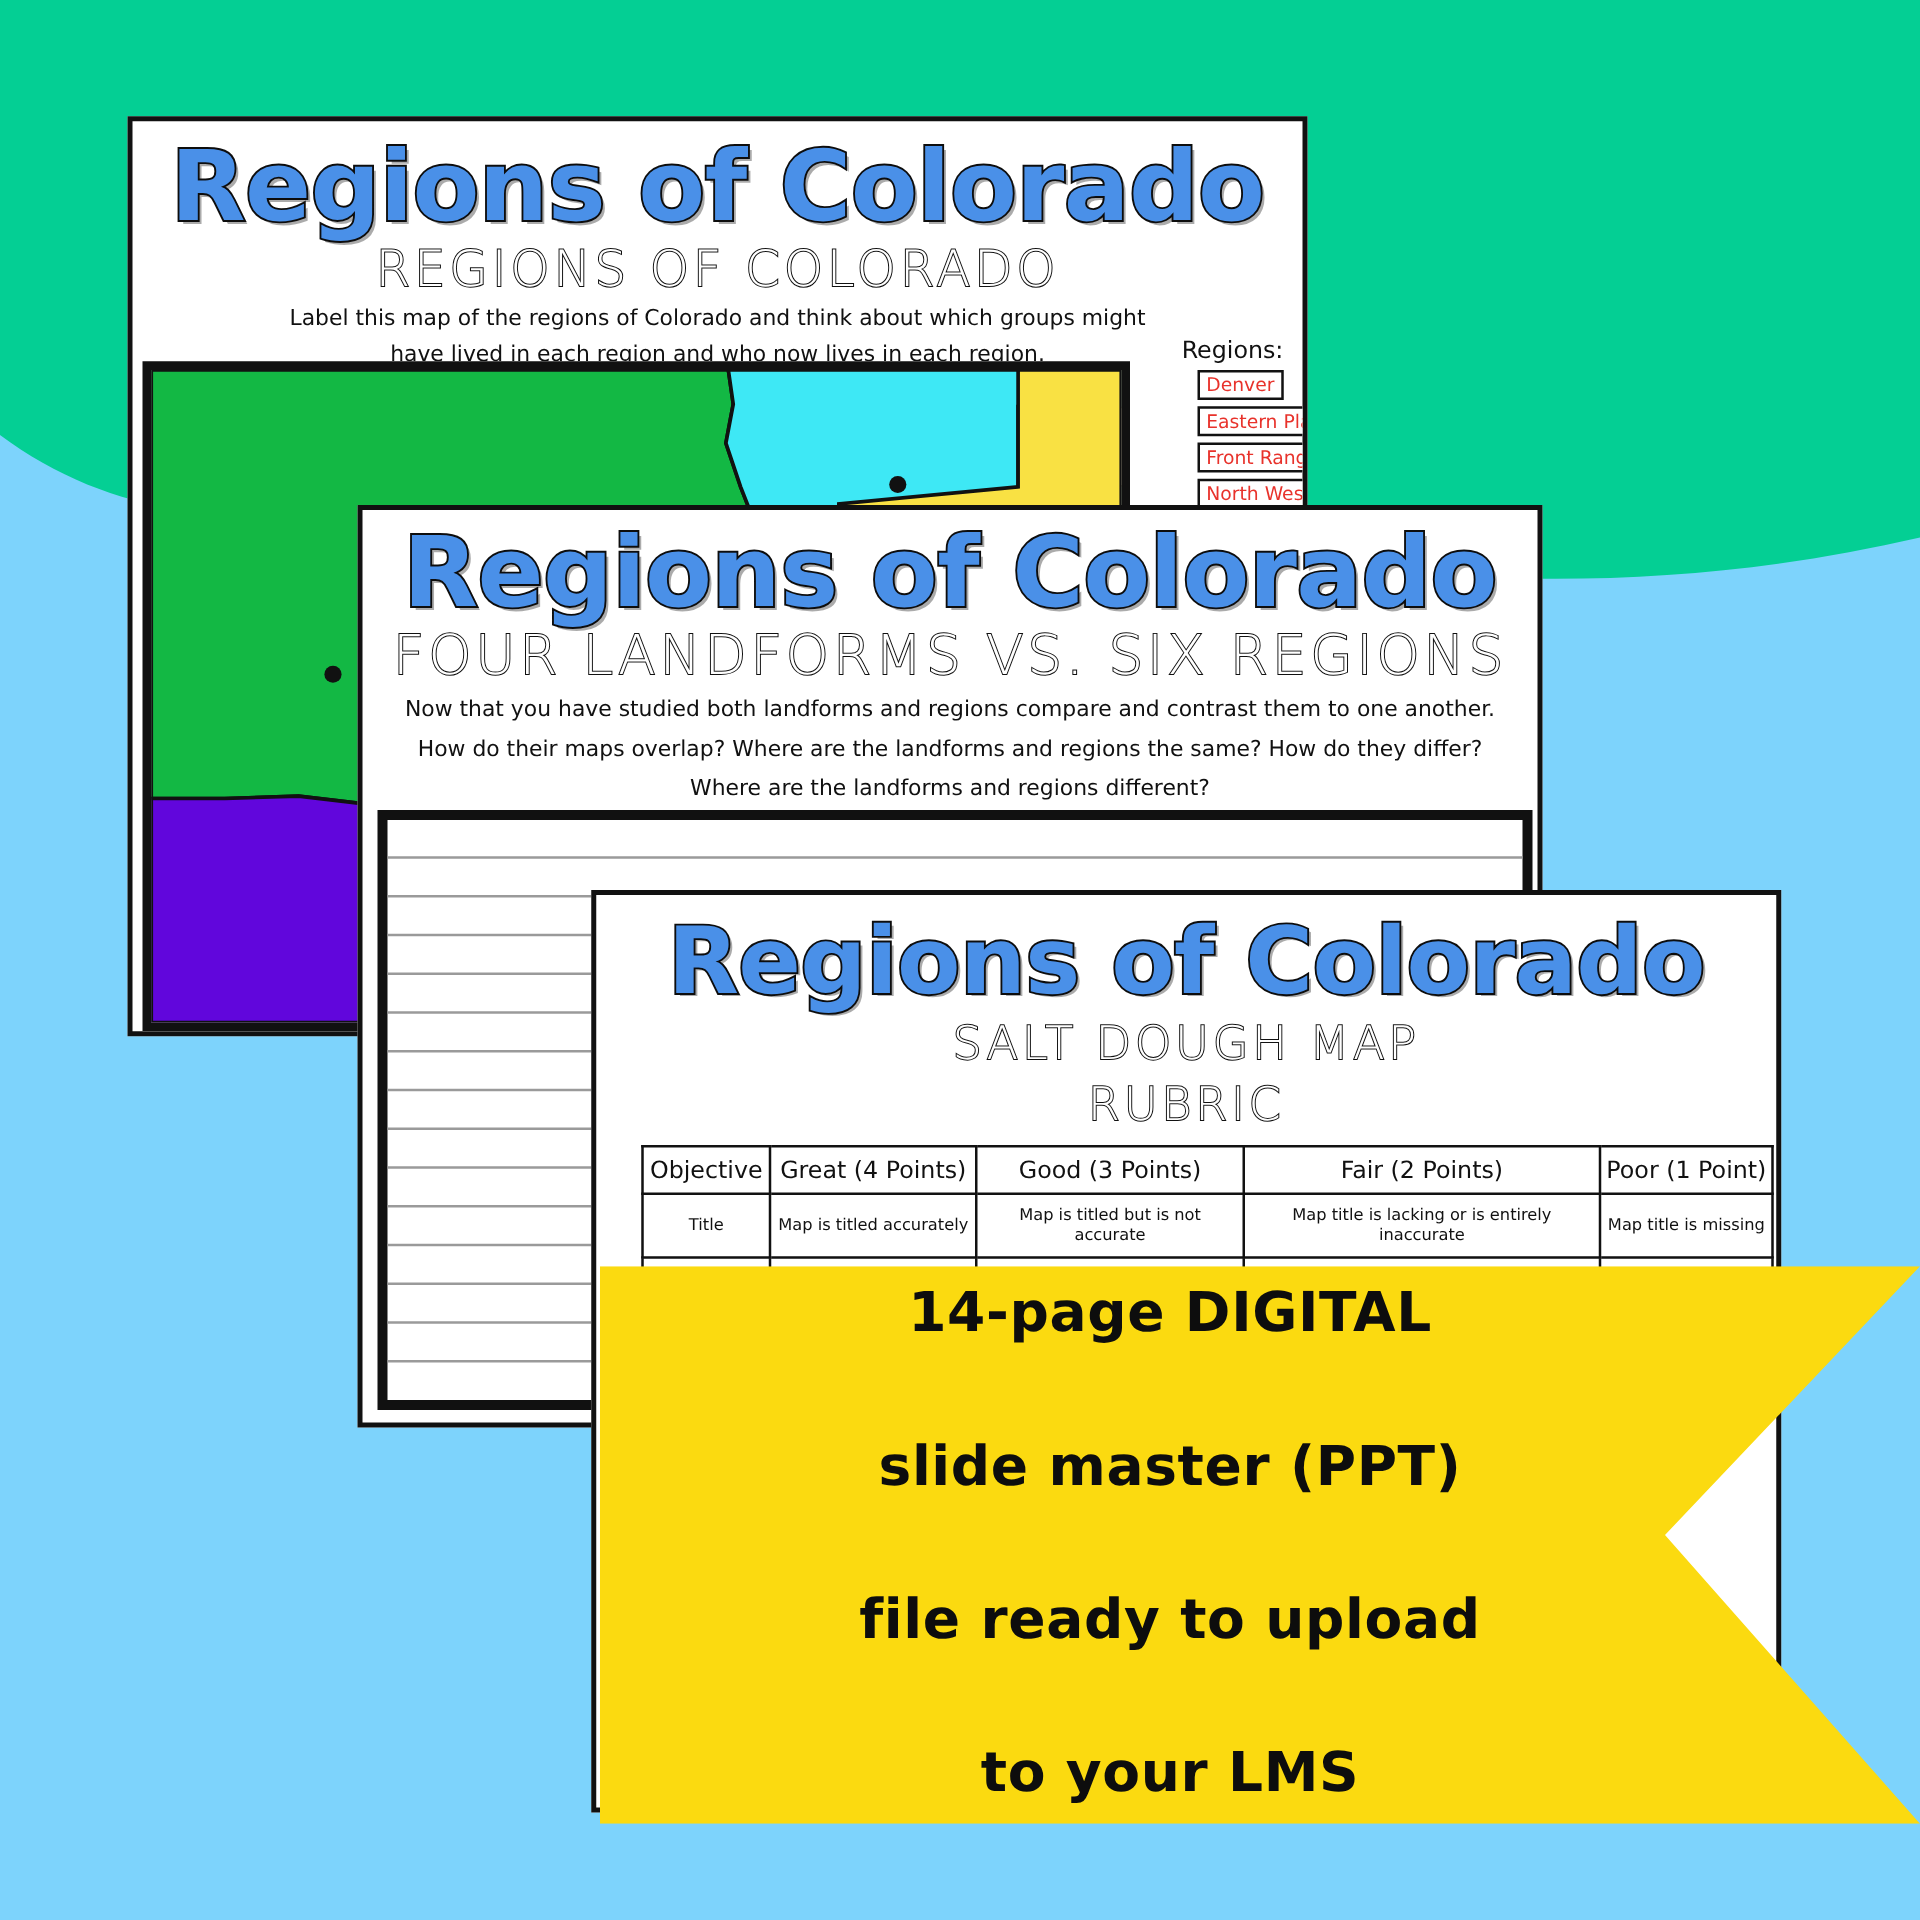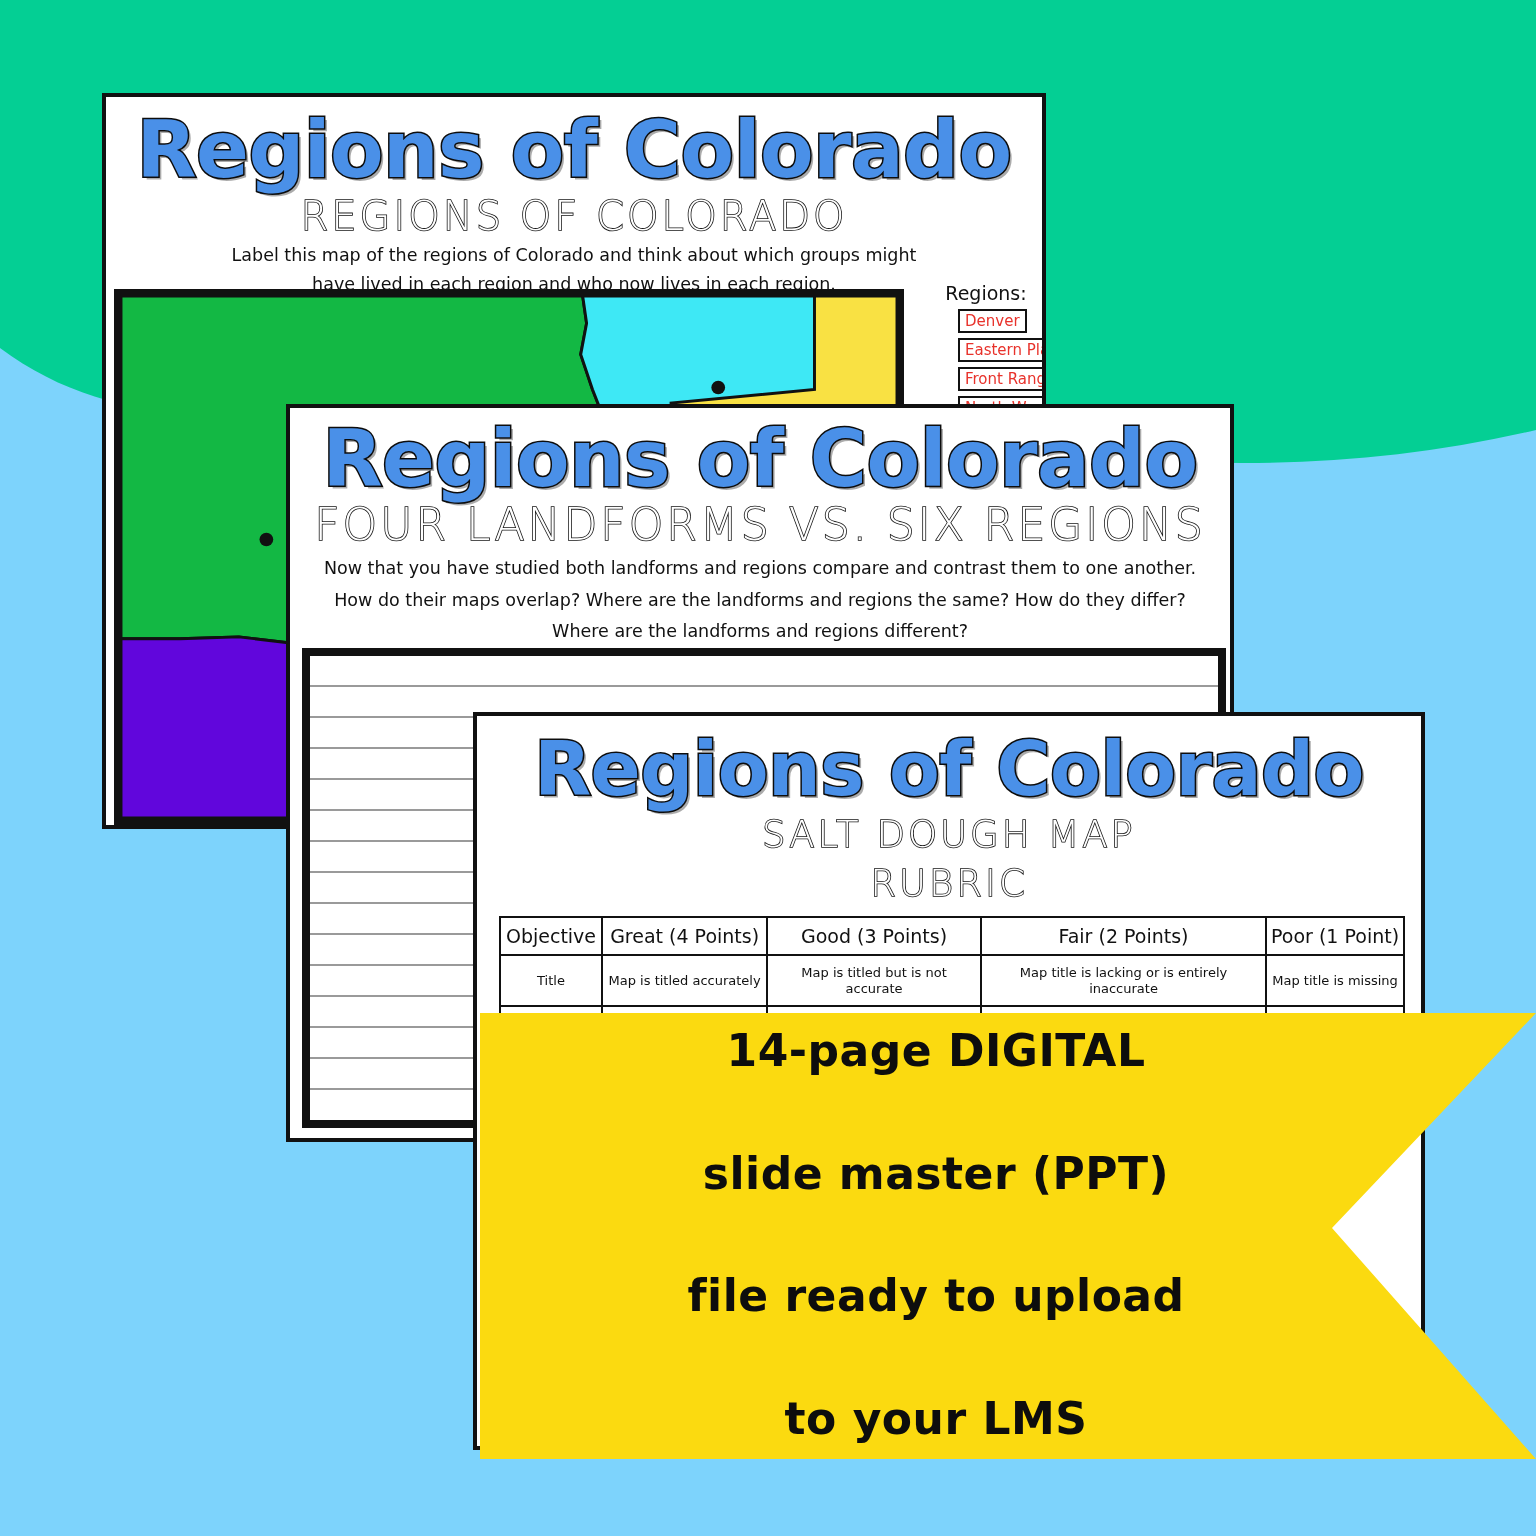--- a/index.html
+++ b/index.html
@@ -66,21 +66,21 @@
 
   .map-wrap {
     position: absolute; left: 8px; top: 192px;
     width: 790px; height: 536px;
     border: 7px solid #111111;
     background: #ffffff;
   }
   .map-svg { display: block; width: 100%; height: 100%; }
 
   .legend {
-    position: absolute; left: 824px; top: 185px; width: 112px;
+    position: absolute; left: 824px; top: 172px; width: 112px;
   }
   .legend-title {
     font-family: "DejaVu Sans", sans-serif;
     font-size: 19px; color: #111111; text-align: center; margin-bottom: 5px;
   }
   .legend-chip {
     border: 2px solid #111111;
     background: #ffffff;
     color: #E8322B;
     font-family: "DejaVu Sans", sans-serif;
@@ -109,21 +109,21 @@
     border-bottom: 2px solid #9a9a9a;
   }
   .lined-box .rule:last-child { border-bottom: none; }
 
   
   #slide3 { left: 473px; top: 712px; width: 952px; height: 738px; }
   #slide3 .blue-title { font-size: 74px; margin-top: 16px; }
   #slide3 .sub-title { font-size: 37px; margin-top: 10px; }
 
   .rubric {
-    position: absolute; left: 22px; top: 200px;
+    position: absolute; left: 36px; top: 200px;
     width: 906px;
     border-collapse: collapse;
     font-family: "DejaVu Sans", sans-serif;
     background: #ffffff;
   }
   .rubric th, .rubric td {
     border: 2px solid #111111;
     text-align: center;
     color: #111111;
     vertical-align: middle;

